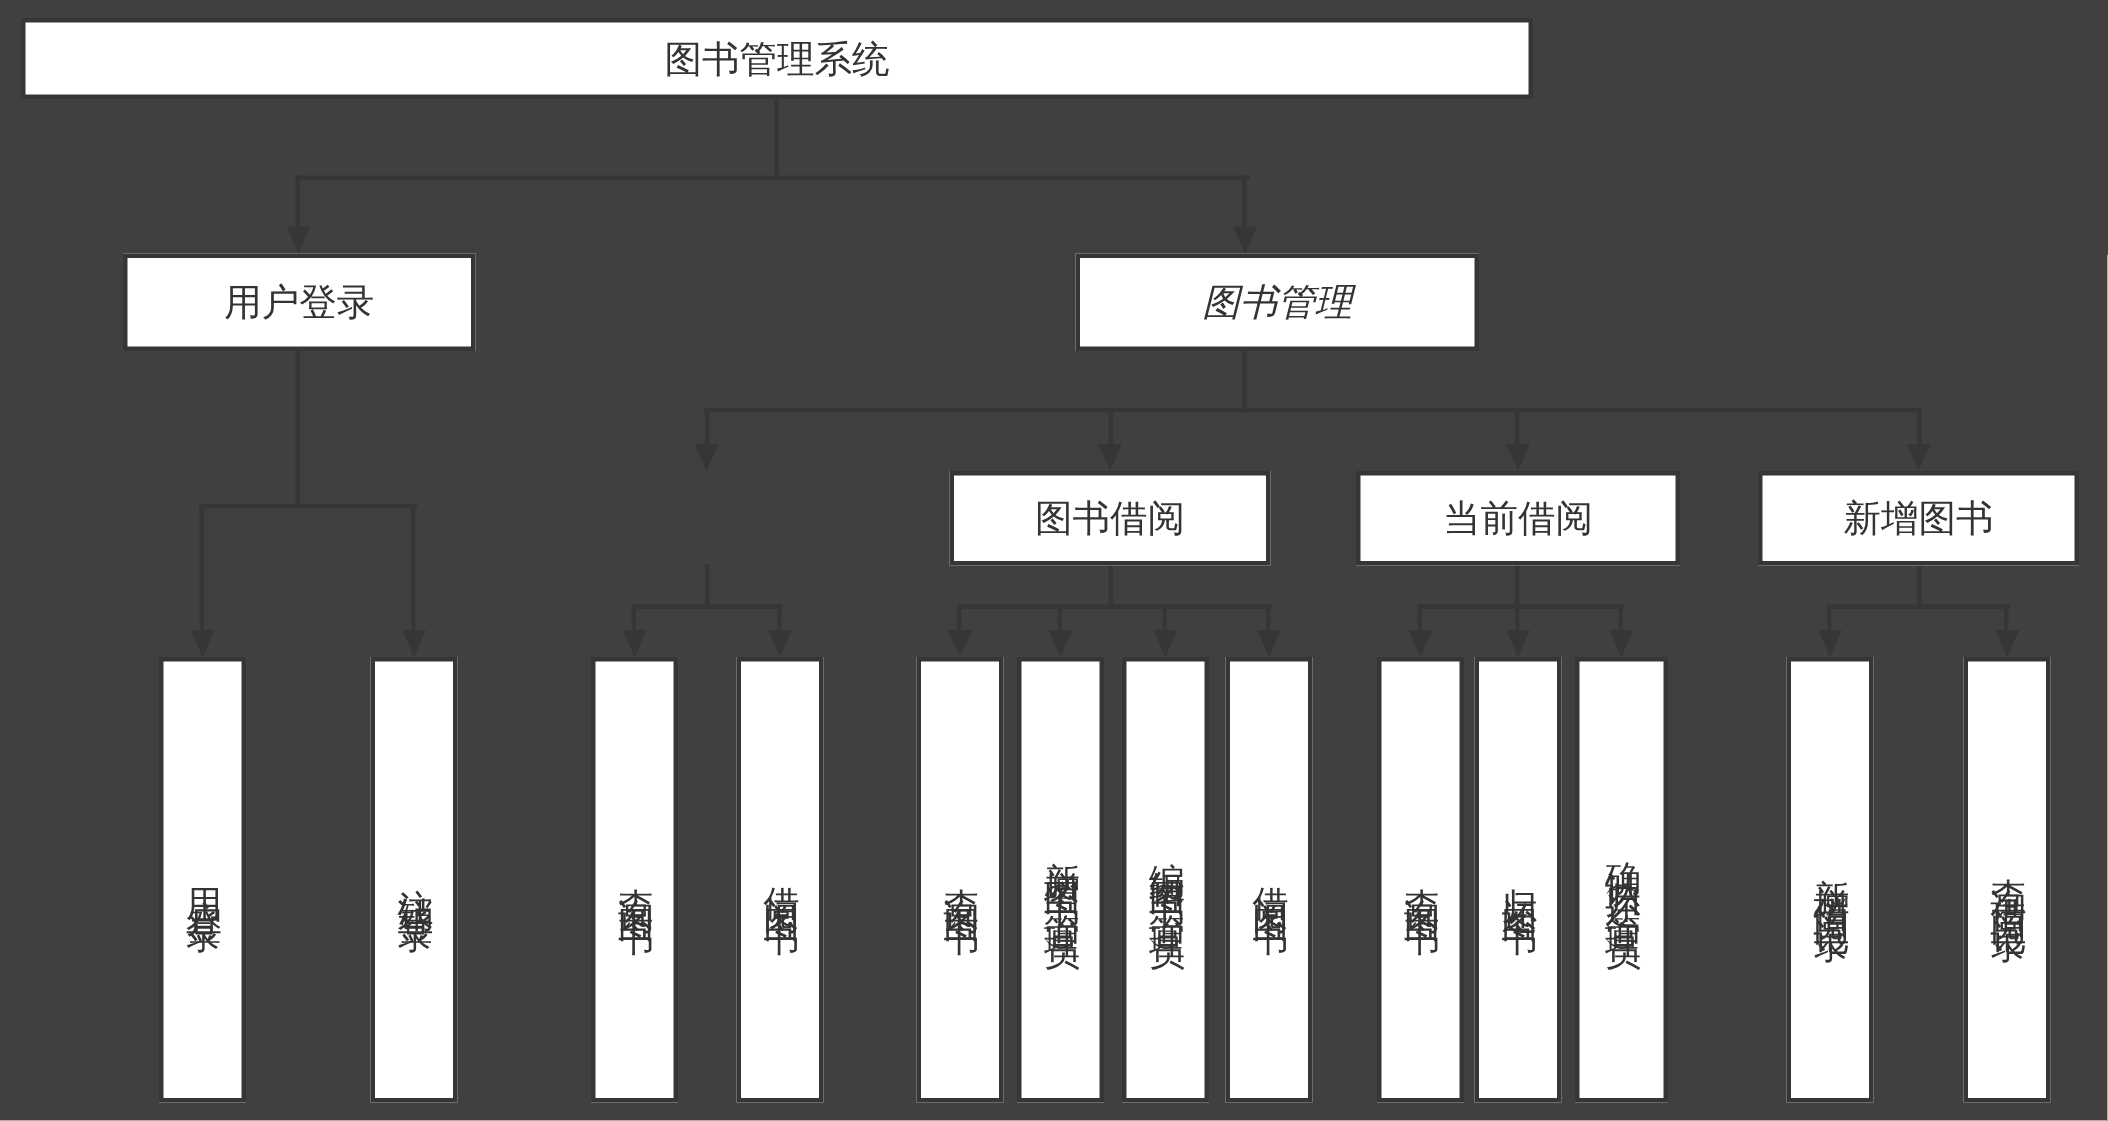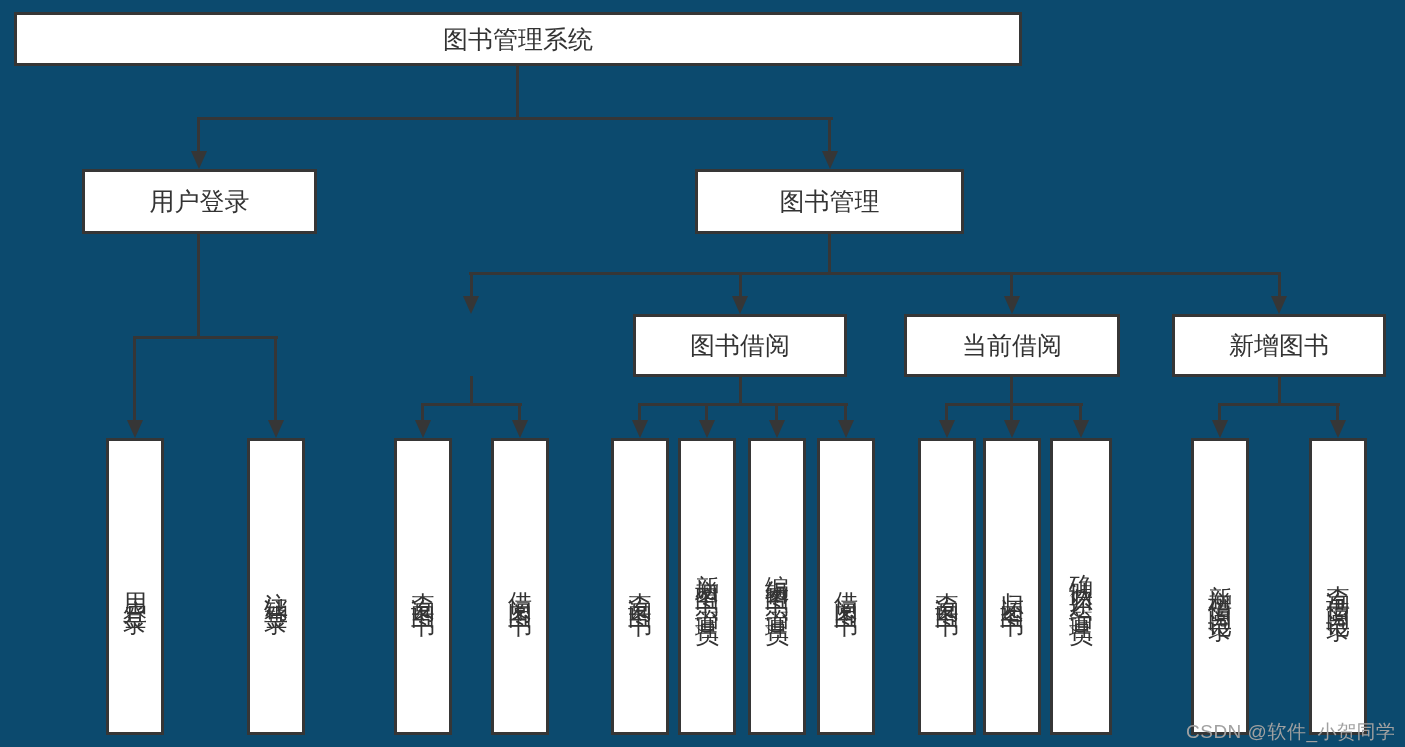--- a/index.html
+++ b/index.html
@@ -1,18 +1,18 @@
 <!DOCTYPE html>
 <html><head>
 <meta charset="utf-8">
 <style>
   * { margin:0; padding:0; box-sizing:border-box; }
   html,body { background:#ffffff; }
   #canvas {
-    position:relative; width:1405px; height:747px; background:#0c4a6e;
+    position:relative; width:1405px; height:747px; background:#404040;
     font-family:"Liberation Sans","DejaVu Sans",sans-serif; color:#333333;
     overflow:hidden;
     text-align:right;
   }
   .box {
     position:absolute; background:#ffffff; border:3px solid #363636;
     display:flex; align-items:center; justify-content:center;
     font-size:25px; color:#333333; white-space:nowrap;
   }
   .vert {
@@ -88,21 +88,21 @@
   <div class="ah" style="left:838px;top:420px;"></div>
   <div class="ah" style="left:939px;top:420px;"></div>
   <div class="ah" style="left:1004px;top:420px;"></div>
   <div class="ah" style="left:1073px;top:420px;"></div>
   <div class="ah" style="left:1212px;top:420px;"></div>
   <div class="ah" style="left:1330px;top:420px;"></div>
 
   <div class="box" style="left:14px;top:12px;width:1008px;height:54px;">图书管理系统</div>
 
   <div class="box" style="left:82px;top:169px;width:235px;height:65px;">用户登录</div>
-  <div class="box" style="left:695px;top:169px;width:269px;height:65px;">图书管理</div>
+  <div class="box" style="left:717px;top:169px;width:269px;height:65px;font-style:italic;">图书管理</div>
 
   <div class="box" style="left:904px;top:314px;width:216px;height:63px;">当前借阅</div>
   <div class="box" style="left:633px;top:314px;width:214px;height:63px;">图书借阅</div>
   <div class="box" style="left:1172px;top:314px;width:214px;height:63px;">新增图书</div>
 
   <div class="box vert" style="left:106px;top:438px;width:58px;height:297px;">用户登录</div>
   <div class="box vert" style="left:247px;top:438px;width:58px;height:297px;">注销登录</div>
 
   <div class="box vert" style="left:394px;top:438px;width:58px;height:297px;">查询图书</div>
   <div class="box vert" style="left:491px;top:438px;width:58px;height:297px;">借阅图书</div>
@@ -112,15 +112,14 @@
   <div class="box vert" style="left:748px;top:438px;width:58px;height:297px;">编辑图书（管理员）</div>
   <div class="box vert" style="left:817px;top:438px;width:58px;height:297px;">借阅图书</div>
 
   <div class="box vert" style="left:918px;top:438px;width:58px;height:297px;">查询图书</div>
   <div class="box vert" style="left:983px;top:438px;width:58px;height:297px;">归还图书</div>
   <div class="box vert" style="left:1050px;top:438px;width:62px;height:297px;">确认归还（管理员）</div>
 
   <div class="box vert" style="left:1191px;top:438px;width:58px;height:297px;">新增借阅记录</div>
   <div class="box vert" style="left:1309px;top:438px;width:58px;height:297px;">查询借阅记录</div>
 
-  <div class="wm">CSDN @软件_小贺同学</div>
 
 </div>
 
 </body></html>

